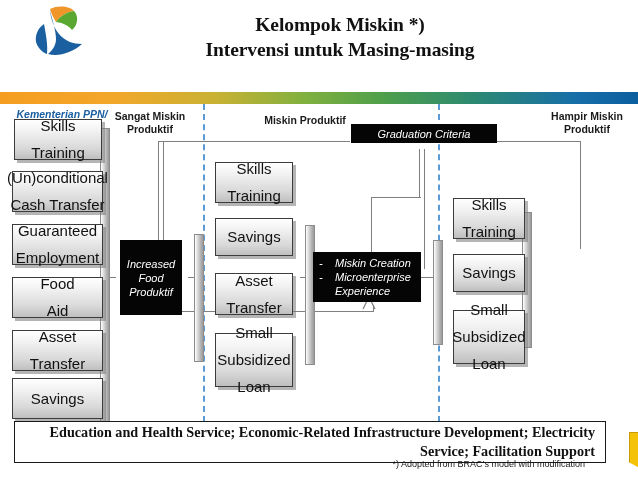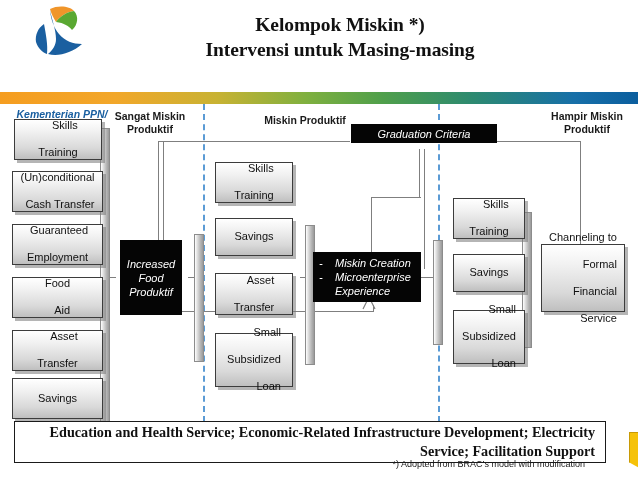--- a/index.html
+++ b/index.html
@@ -31,21 +31,21 @@
 
   
   .divider{position:absolute;width:0;border-left:2.5px dashed #5b9bd5;}
 
   
   .box{position:absolute;box-sizing:border-box;
     border:1px solid #3c3c3c;
     background:linear-gradient(to bottom,#ffffff 0%,#f2f2f2 28%,#d9d9d9 72%,#bfbfbf 100%);
     box-shadow:3px 3px 0 rgba(120,120,120,.55);
     display:flex;align-items:center;justify-content:center;
-    text-align:right;font-size:11px;color:#111;line-height:13.5px;}
+    text-align:center;font-size:15px;color:#111;line-height:13.5px;}
   .box span{display:block;padding:0 3px;}
 
   .blackbox{position:absolute;box-sizing:border-box;background:#050505;
     color:#ffffff;font-style:italic;font-size:11px;line-height:14px;
     display:flex;align-items:center;justify-content:center;text-align:center;}
   .blackbox.left-align{justify-content:flex-start;text-align:left;}
   .blackbox .bl{display:block;padding:0 6px;}
   .blackbox .row{display:flex;gap:8px;}
   .blackbox .dash{width:8px;flex:none;}
 
@@ -232,26 +232,20 @@
     <span>
         <span>Savings</span>
       </span>
   </div>
   <div class="box" style="left:453px;top:310px;width:72px;height:54px;">
     <span><span>Small</span><br>
     <span>Subsidized</span><br>
     <span>Loan</span></span>
   </div>
 
-  <div class="box" style="left:541px;top:244px;width:84px;height:68px;">
-    <span><span>Channeling to</span><br>
-    <span>Formal</span><br>
-    <span>Financial</span><br>
-    <span>Service</span></span>
-  </div>
 
   <div class="banner">
     <div>
       <span>Education and Health Service; Economic-Related Infrastructure Development; Electricity</span>
       <span>Service; Facilitation Support</span>
     </div>
   </div>
 
   <div class="footnote">*) Adopted from BRAC’s model with modification</div>
 

